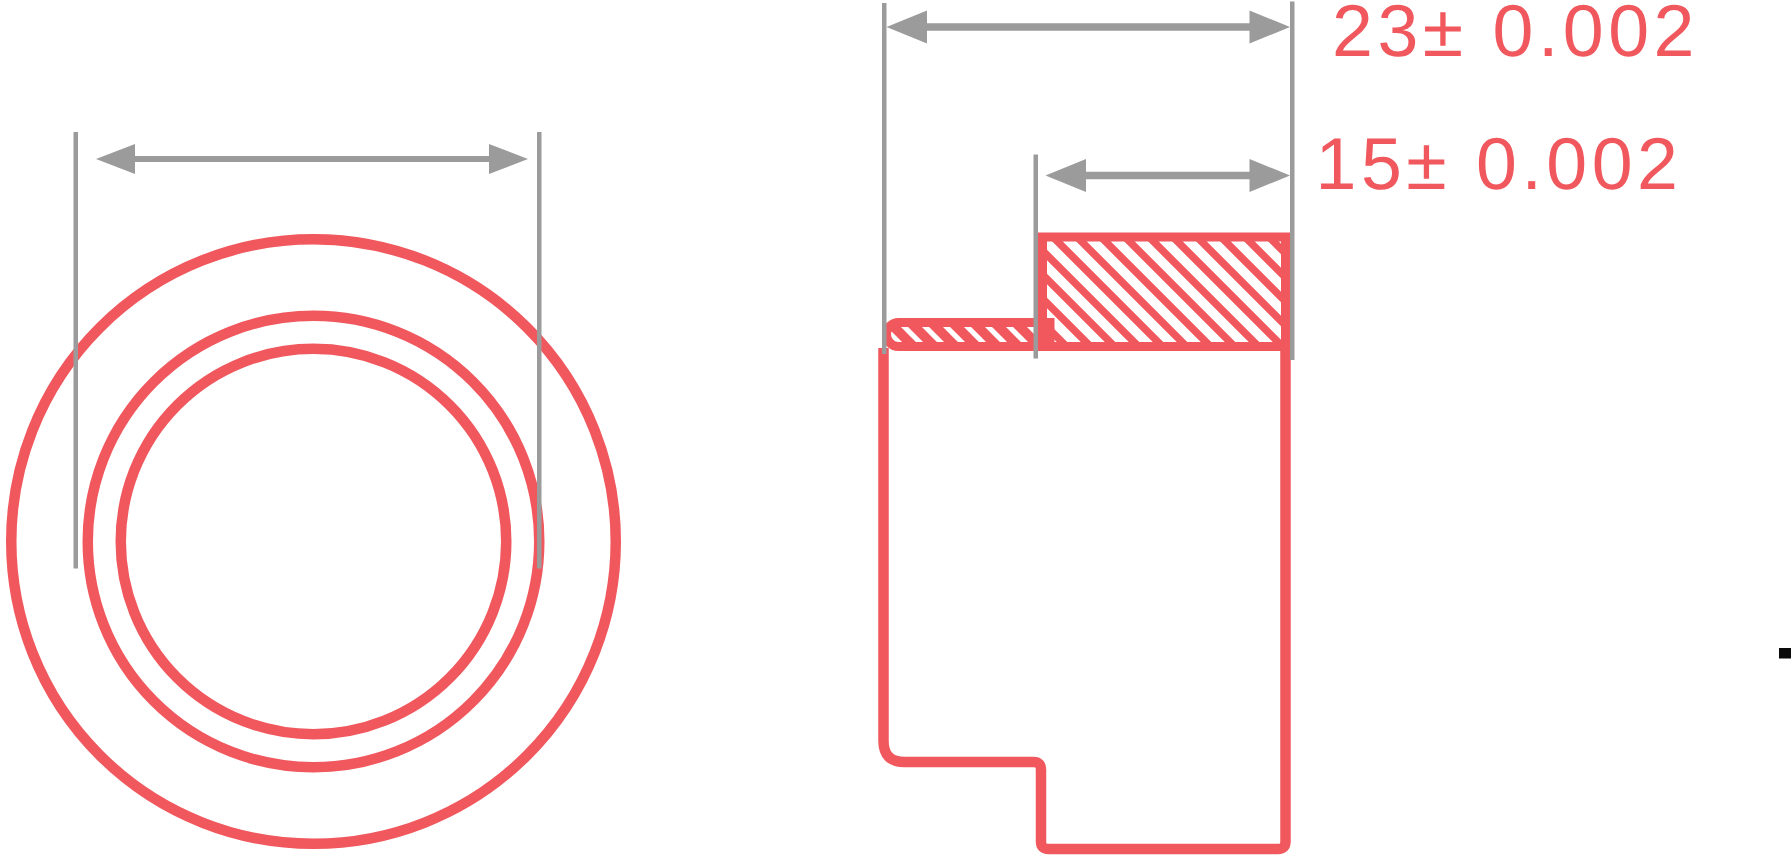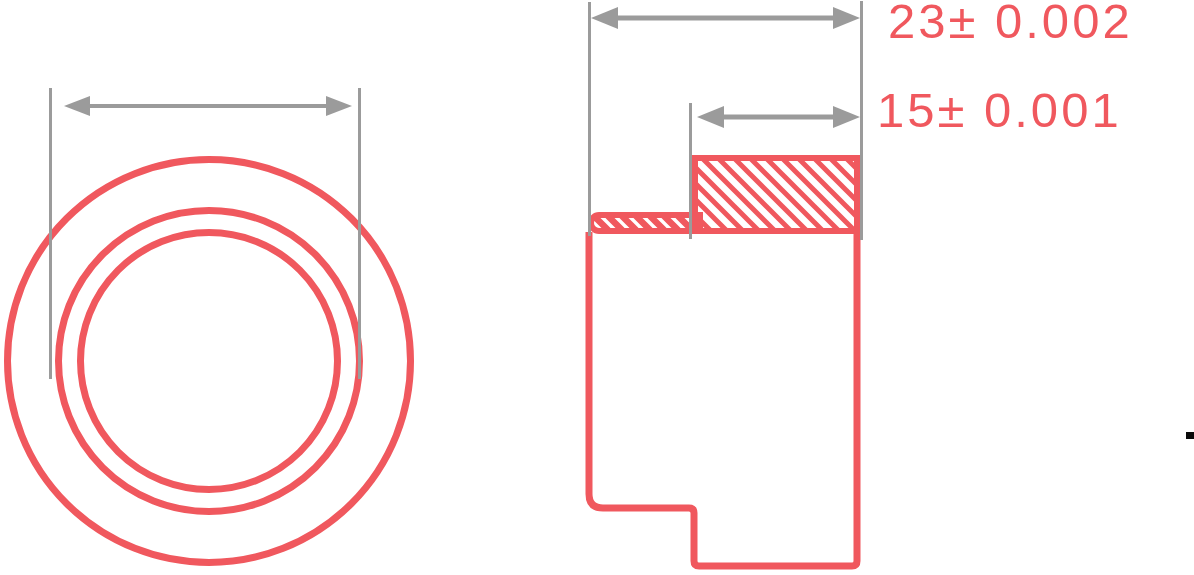--- a/index.html
+++ b/index.html
@@ -74,16 +74,16 @@
       <polygon class="dim-fill" points="591,18 618,7 618,29"></polygon>
       <polygon class="dim-fill" points="860,18 833,7 833,29"></polygon>
 
       <line class="dim-stroke" stroke-width="5" x1="720" y1="117" x2="837" y2="117"></line>
       <polygon class="dim-fill" points="697,117 724,106 724,128"></polygon>
       <polygon class="dim-fill" points="860,117 833,106 833,128"></polygon>
     </g>
   </svg>
 
   <div class="dim-label label-23">23± 0.002</div>
-  <div class="dim-label label-15">15± 0.001</div>
+  <div class="dim-label label-15">15± 0.002</div>
 
   <div class="stray-mark"></div>
 </div>
 
 </body></html>

